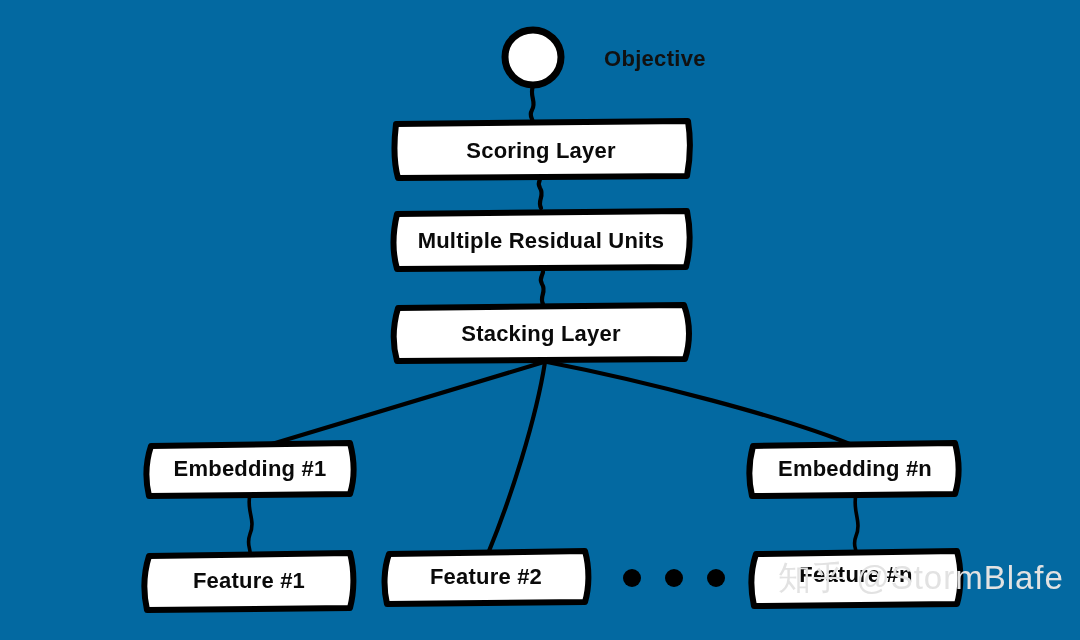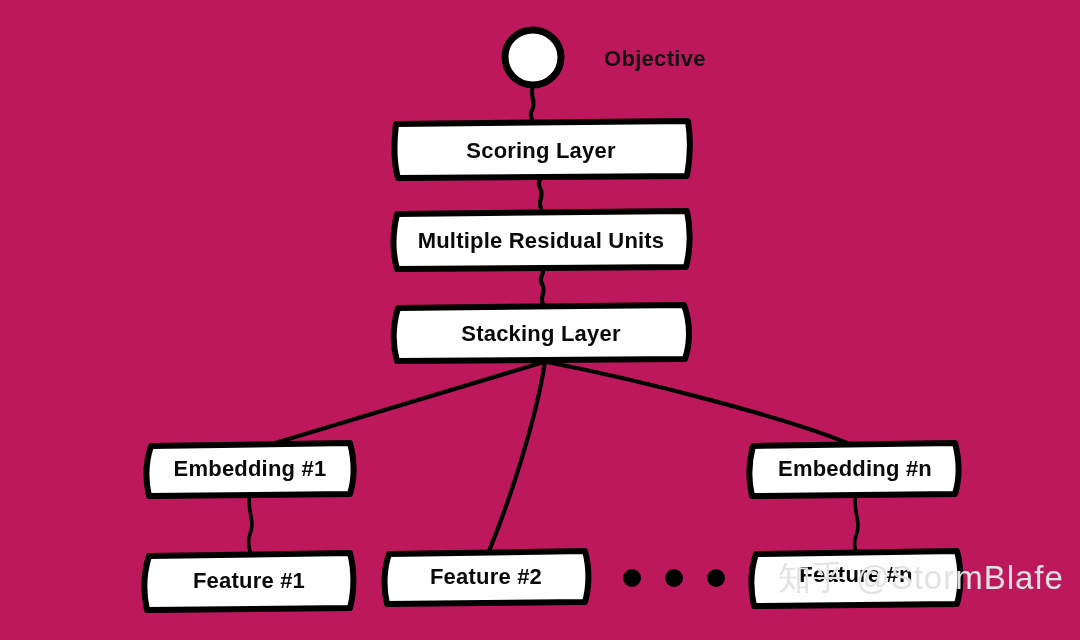--- a/index.html
+++ b/index.html
@@ -4,21 +4,21 @@
 <style>
   html, body {
     margin: 0;
     padding: 0;
     background: #ffffff;
   }
   #canvas {
     position: relative;
     width: 1080px;
     height: 640px;
-    background: #be185d;
+    background: #0369a1;
     overflow: hidden;
     font-family: "Liberation Sans", sans-serif;
   }
   svg.diagram {
     position: absolute;
     left: 0;
     top: 0;
     width: 1080px;
     height: 640px;
   }

